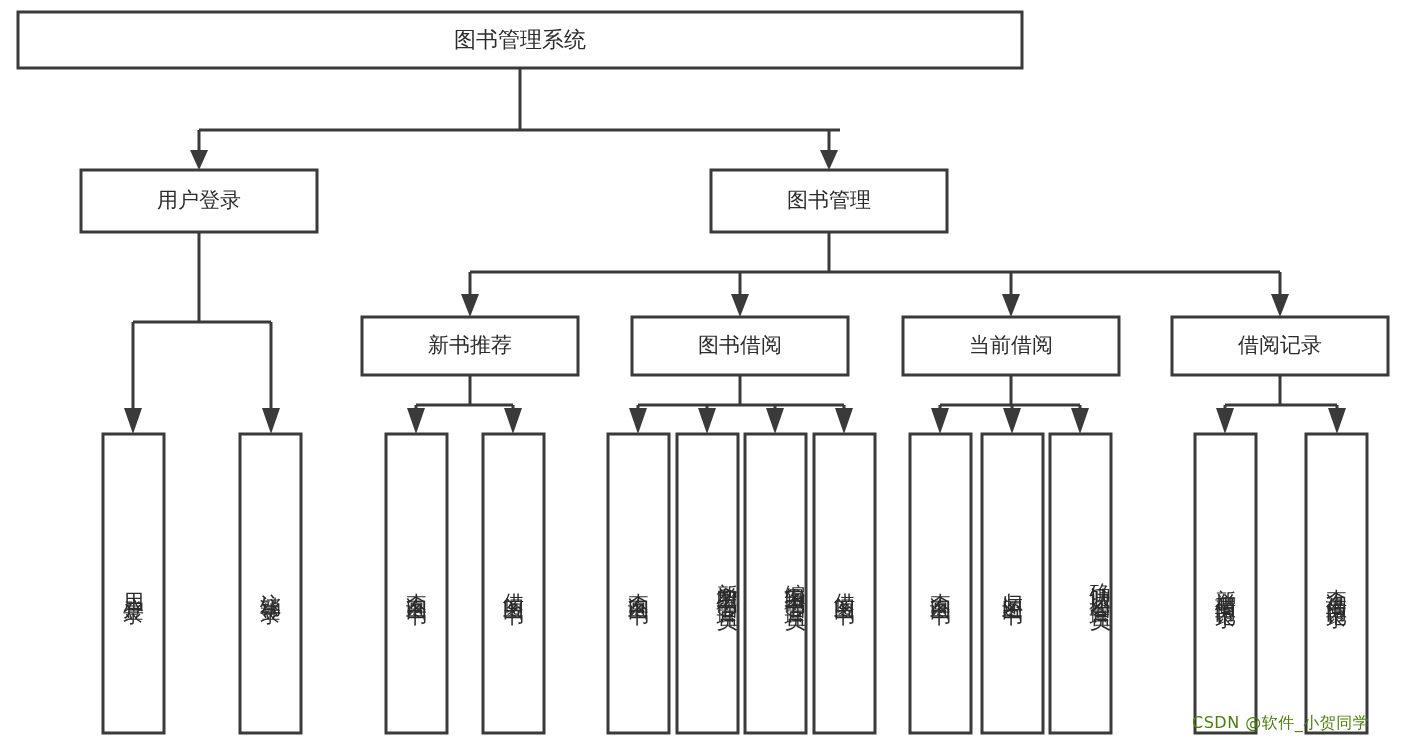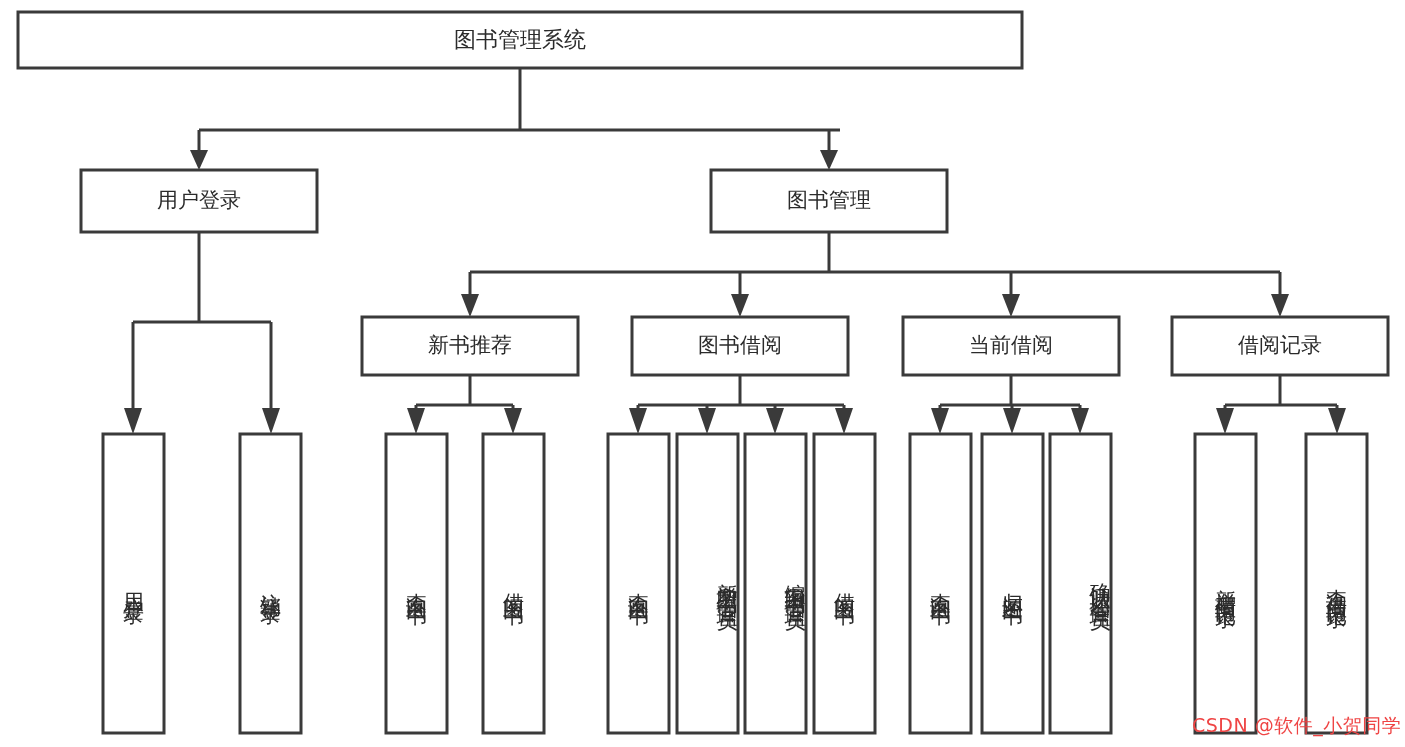--- a/index.html
+++ b/index.html
@@ -70,22 +70,22 @@
     justify-content: center;
     text-align: center;
     white-space: nowrap;
     pointer-events: none;
   }
   #watermark {
     position: absolute;
     left: 1192px;
     top: 713px;
     font-family: "DejaVu Sans", "Liberation Sans", sans-serif;
-    font-size: 19px;
-    color: #ef4444;
+    font-size: 16px;
+    color: #4d7c0f;
     white-space: nowrap;
     letter-spacing: 0.5px;
   }
 </style>
 </head>
 <body>
 
 <div id="diagram-root">
 
   <svg id="flowchart" viewBox="0 0 1405 747">

